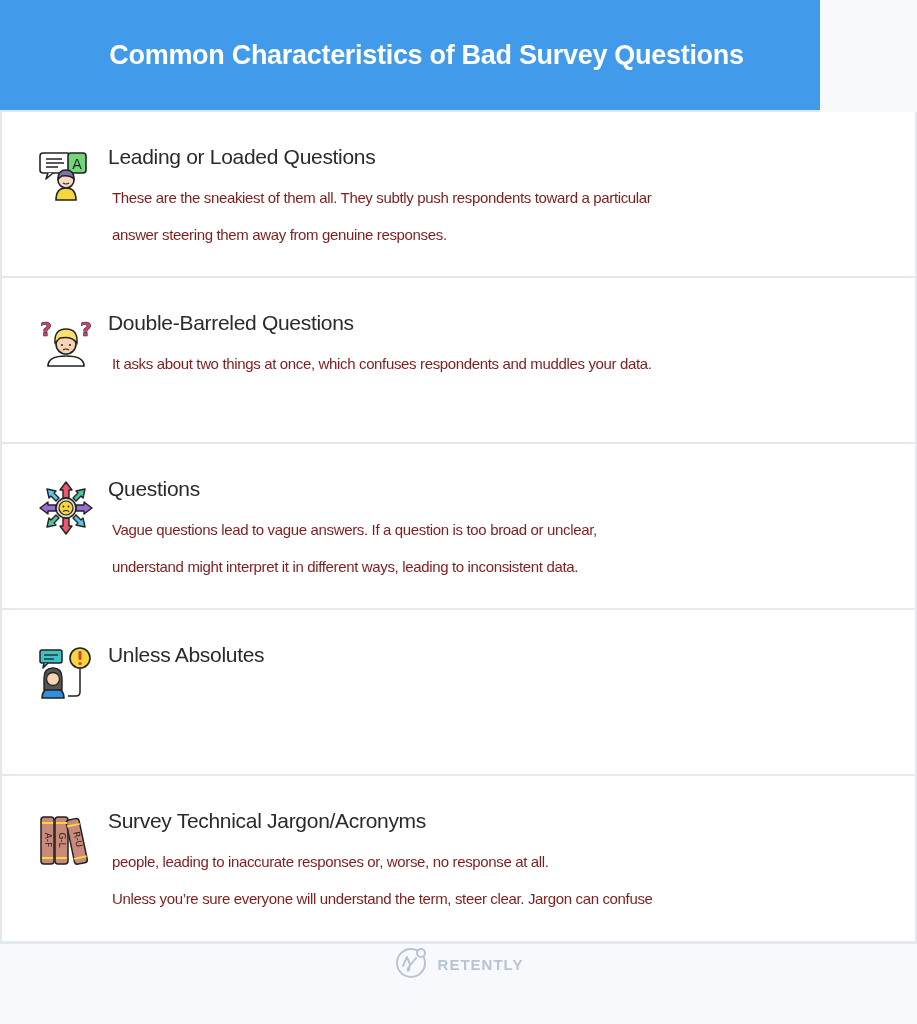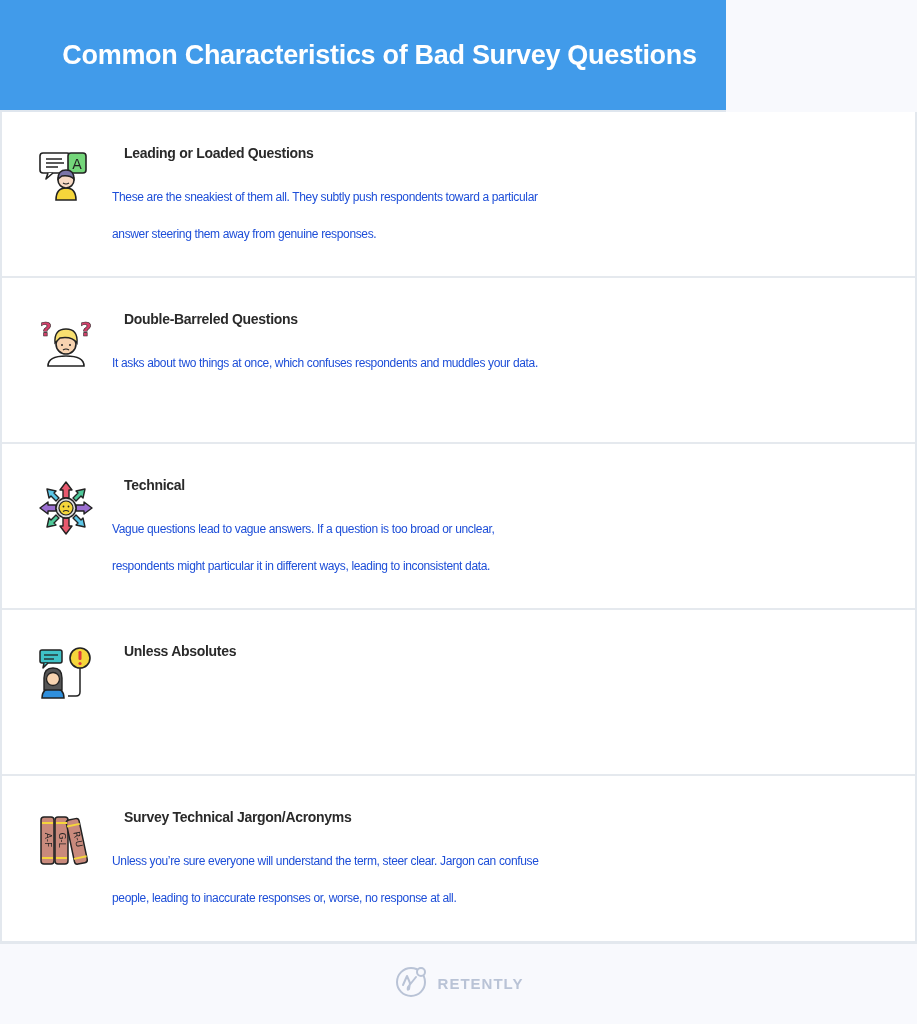--- a/index.html
+++ b/index.html
@@ -4,21 +4,21 @@
   <style>
     html, body { margin: 0; padding: 0; }
     body {
       width: 917px; height: 1024px; overflow: hidden;
       background: #f8f9fd;
       font-family: "Liberation Sans", "DejaVu Sans", sans-serif;
       color: #2b2b2b;
       position: relative;
     }
     .header {
-      position: absolute; left: 0; top: 0; width: 726px; height: 112px;
+      position: absolute; left: 0; top: 0; width: 820px; height: 112px;
       background: #419bea;
       display: flex; align-items: center; justify-content: center;
       border-bottom: 2px solid #dfe6ee;
       box-sizing: border-box;
       padding-left: 33px;
     }
     .header h1 {
       margin: 0; color: #ffffff; font-size: 27px; font-weight: bold;
       letter-spacing: -0.3px;
       font-family: "Liberation Sans", "DejaVu Sans", sans-serif;
@@ -33,32 +33,32 @@
     }
     .row {
       position: relative; height: 166px; box-sizing: border-box;
       border-bottom: 2px solid #e5e9ee;
     }
     .row:last-child { border-bottom: none; }
     .icon {
       position: absolute; left: 36px; top: 36px; width: 56px; height: 56px;
     }
     .row-title {
-      position: absolute; left: 122px; top: 33px;
-      font-size: 14px; font-weight: bold; color: #2a2a2a;
+      position: absolute; left: 106px; top: 33px;
+      font-size: 21px; font-weight: normal; color: #2a2a2a;
       letter-spacing: -0.3px; white-space: nowrap;
     }
     .row-text {
       position: absolute; left: 110px; top: 67px; width: 780px;
-      font-size: 12px; line-height: 37px; color: #1d4ed8;
+      font-size: 15px; line-height: 37px; color: #7f1d1d;
       letter-spacing: -0.35px;
     }
     .row-text span { display: block; white-space: nowrap; }
     .footer {
-      position: absolute; left: 0; top: 943px; width: 917px; height: 80px;
+      position: absolute; left: 0; top: 924px; width: 917px; height: 80px;
       display: flex; align-items: center; justify-content: center;
     }
     .brand { display: flex; align-items: center; gap: 8px; }
     .brand-name {
       font-size: 15px; font-weight: bold; color: #b9c3d6; letter-spacing: 1px;
     }
   </style>
 </head>
 <body>
 
@@ -123,24 +123,24 @@
           <path d="M47 9 L45 18 L43 16 L38 21 L35 18 L40 13 L38 11 Z" fill="#4fc99a"></path>
           <path d="M9 47 L11 38 L13 40 L18 35 L21 38 L16 43 L18 45 Z" fill="#4fc99a"></path>
         </g>
         <circle cx="28" cy="28" r="10" fill="#ddd" stroke="#222" stroke-width="1.5"></circle>
         <circle cx="28" cy="28" r="7" fill="#f5d63b" stroke="#222" stroke-width="1.2"></circle>
         <circle cx="25.5" cy="26.5" r="0.9" fill="#222"></circle>
         <circle cx="30.5" cy="26.5" r="0.9" fill="#222"></circle>
         <path d="M25 31.5 Q28 29.5 31 31.5" fill="none" stroke="#222" stroke-width="1.1"></path>
       </svg>
     </div>
-    <div class="row-title">Technical</div>
+    <div class="row-title">Questions</div>
     <div class="row-text">
       <span>Vague questions lead to vague answers. If a question is too broad or unclear,</span>
-      <span>respondents might particular it in different ways, leading to inconsistent data.</span>
+      <span>understand might interpret it in different ways, leading to inconsistent data.</span>
     </div>
   </div>
 
   <div class="row">
     <div class="icon">
       <svg width="56" height="56" viewBox="0 0 56 56">
         <rect x="2" y="4" width="22" height="13" rx="2" fill="#3fc2c7" stroke="#222" stroke-width="1.5"></rect>
         <path d="M6 17 L5 22 L10 17" fill="#3fc2c7" stroke="#222" stroke-width="1.5" stroke-linejoin="round"></path>
         <line x1="6" y1="9" x2="20" y2="9" stroke="#222" stroke-width="1.3"></line>
         <line x1="6" y1="13" x2="16" y2="13" stroke="#222" stroke-width="1.3"></line>
@@ -172,22 +172,22 @@
         <line x1="4" y1="46" x2="15" y2="46" stroke="#f5d63b" stroke-width="2"></line>
         <line x1="18" y1="11" x2="29" y2="11" stroke="#f5d63b" stroke-width="2"></line>
         <line x1="18" y1="46" x2="29" y2="46" stroke="#f5d63b" stroke-width="2"></line>
         <text transform="translate(6.5 28) rotate(90)" text-anchor="middle" font-size="9" font-family="DejaVu Sans, sans-serif" fill="#222">A-F</text>
         <text transform="translate(20.5 28) rotate(90)" text-anchor="middle" font-size="9" font-family="DejaVu Sans, sans-serif" fill="#222">G-L</text>
         <text transform="translate(37 28) rotate(78)" text-anchor="middle" font-size="9" font-family="DejaVu Sans, sans-serif" fill="#222">R-U</text>
       </svg>
     </div>
     <div class="row-title">Survey Technical Jargon/Acronyms</div>
     <div class="row-text">
+      <span>people, leading to inaccurate responses or, worse, no response at all.</span>
       <span>Unless you’re sure everyone will understand the term, steer clear. Jargon can confuse</span>
-      <span>people, leading to inaccurate responses or, worse, no response at all.</span>
     </div>
   </div>
 
 </div>
 
 <div class="footer">
   <div class="brand">
     <span>
       <svg width="36" height="36" viewBox="0 0 36 36">
         <circle cx="17" cy="19" r="14" fill="none" stroke="#b9c3d6" stroke-width="2"></circle>

